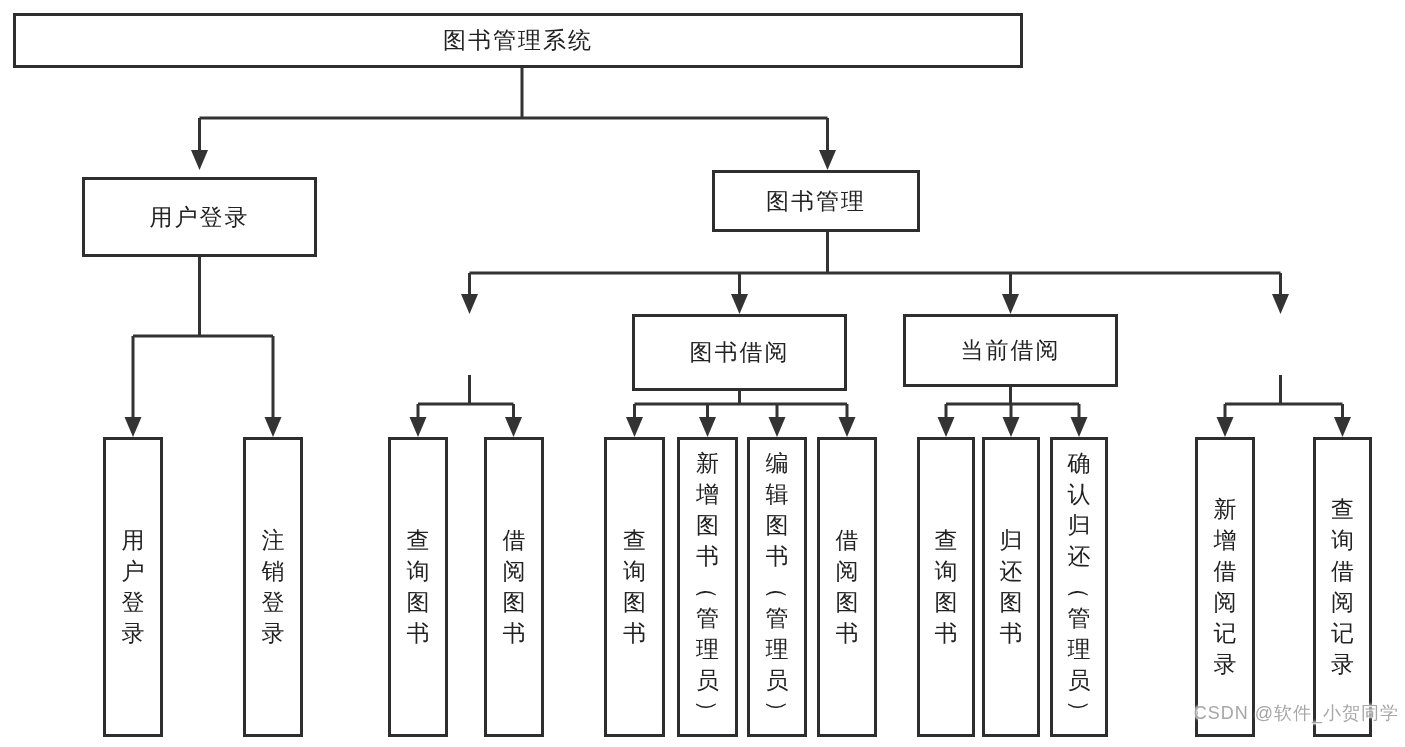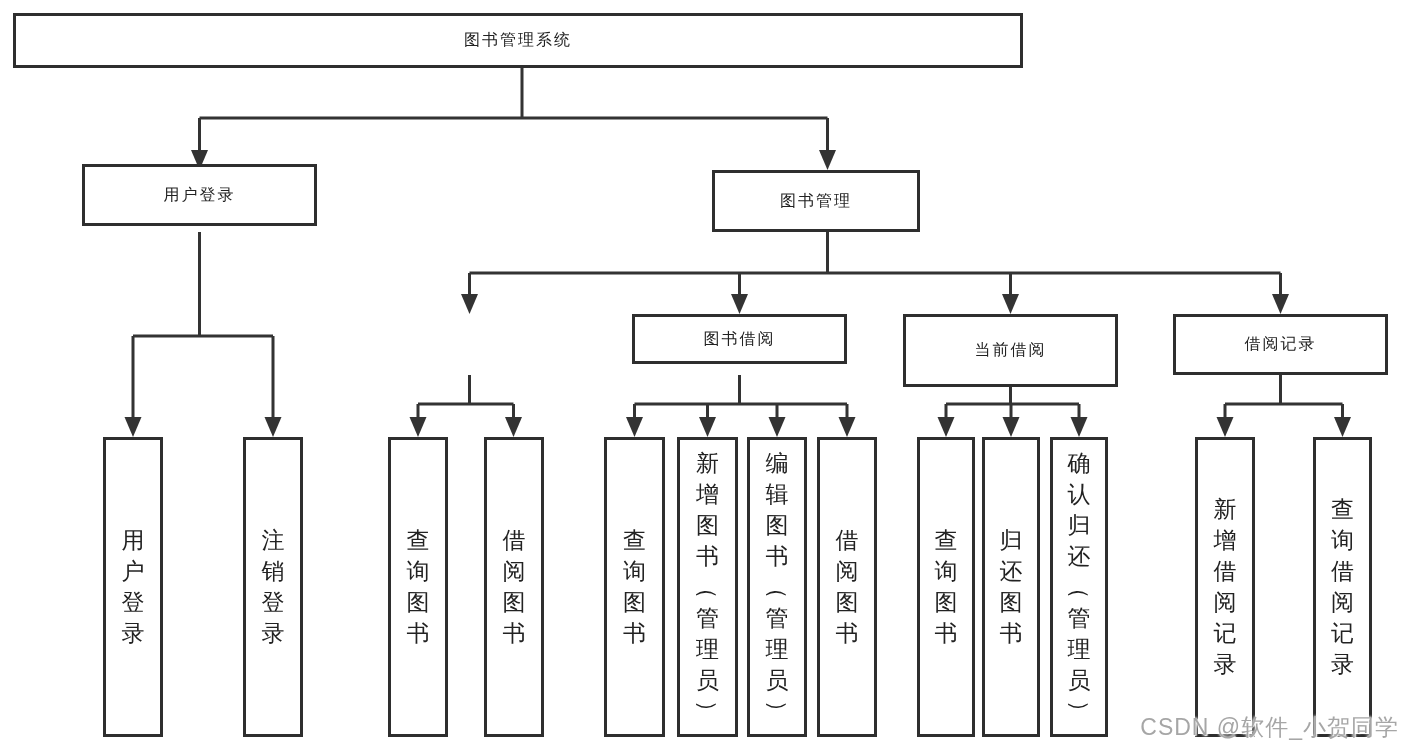--- a/index.html
+++ b/index.html
@@ -36,21 +36,21 @@
     position: absolute;
     box-sizing: border-box;
     border: 3px solid var(--box-border, #2e2e2e);
     background: #ffffff;
     display: flex;
     align-items: center;
     justify-content: center;
     z-index: 1;
   }
   .hlabel {
-    font-size: 16px;
+    font-size: 23px;
     letter-spacing: 2px;
     color: var(--text, #222222);
     white-space: nowrap;
   }
   .vtext {
     display: flex;
     flex-direction: column;
     align-items: center;
     gap: 8px;
   }
@@ -58,22 +58,22 @@
     font-size: 23px;
     line-height: 1;
     color: var(--text, #222222);
   }
   .vpunct {
     transform: rotate(90deg);
   }
   .watermark {
     position: absolute;
     right: 6px;
-    bottom: 4px;
-    font-size: 23px;
+    bottom: 22px;
+    font-size: 18px;
     letter-spacing: 1px;
     color: var(--watermark, #a6a6a6);
     text-shadow: 0 0 3px #ffffff, 0 0 3px #ffffff, 1px 1px 1px rgba(255,255,255,0.9);
     z-index: 5;
     white-space: nowrap;
   }
 </style>
 </head>
 <body>
 
@@ -119,35 +119,32 @@
       <path d="M1280.5 375 V404 M1225 404 H1342.5 M1225 404 V419 M1342.5 404 V419"></path>
       <polygon points="1216.5,417 1233.5,417 1225,437"></polygon>
       <polygon points="1334,417 1351,417 1342.5,437"></polygon>
     </g>
   </svg>
 
   <div class="box" style="left:13px;top:13px;width:1010px;height:55px">
     <span class="hlabel">图书管理系统</span>
   </div>
 
-  <div class="box" style="left:82px;top:164px;width:235px;height:62px">
+  <div class="box" style="left:82px;top:177px;width:235px;height:80px">
     <span class="hlabel">用户登录</span>
   </div>
   <div class="box" style="left:712px;top:170px;width:208px;height:62px">
     <span class="hlabel">图书管理</span>
   </div>
 
-  <div class="box" style="left:632px;top:314px;width:215px;height:50px">
+  <div class="box" style="left:632px;top:314px;width:215px;height:77px">
     <span class="hlabel">图书借阅</span>
   </div>
   <div class="box" style="left:903px;top:314px;width:215px;height:73px">
     <span class="hlabel">当前借阅</span>
-  </div>
-  <div class="box" style="left:1173px;top:314px;width:215px;height:61px">
-    <span class="hlabel">借阅记录</span>
   </div>
 
   <div class="box" style="left:103px;top:437px;width:60px;height:300px">
     <span class="vtext">
         <span class="vchar">用</span>
         <span class="vchar">户</span>
         <span class="vchar">登</span>
         <span class="vchar">录</span>
       </span>
   </div>

